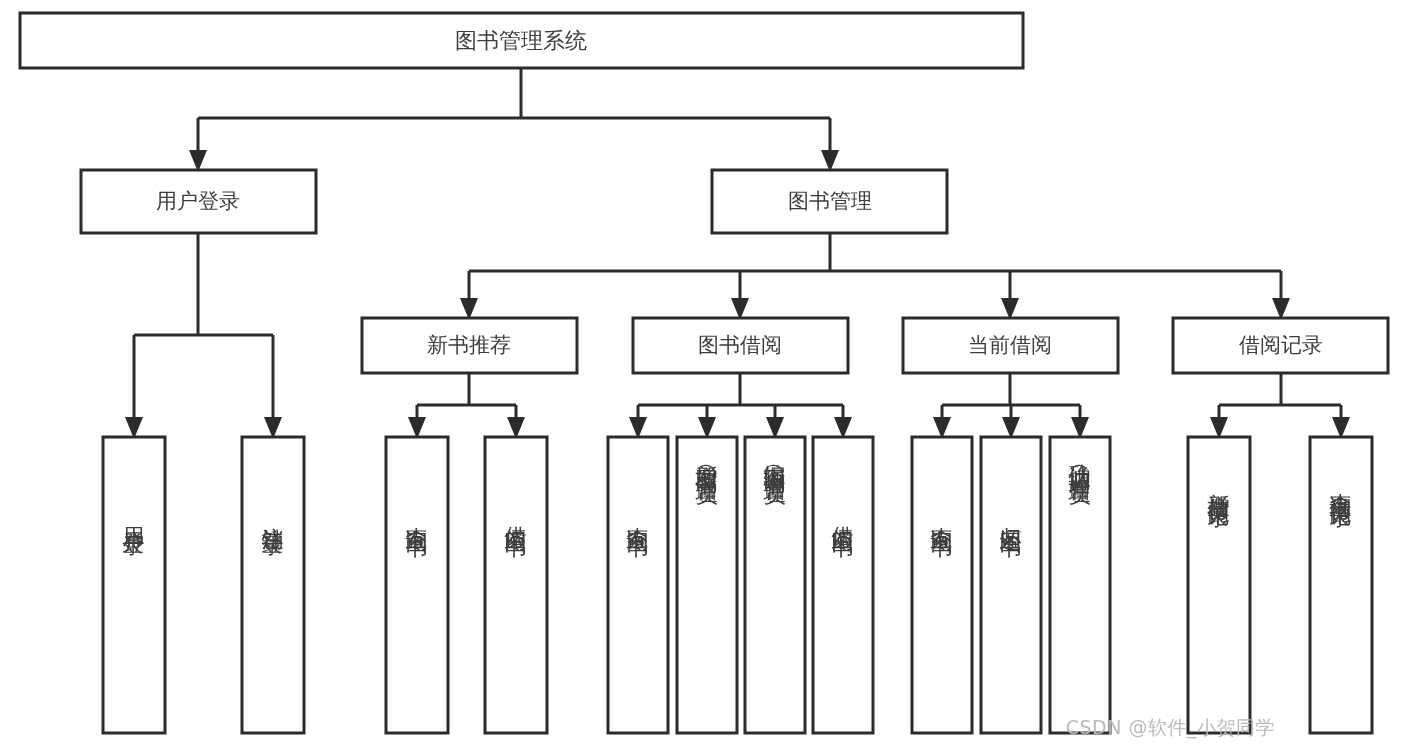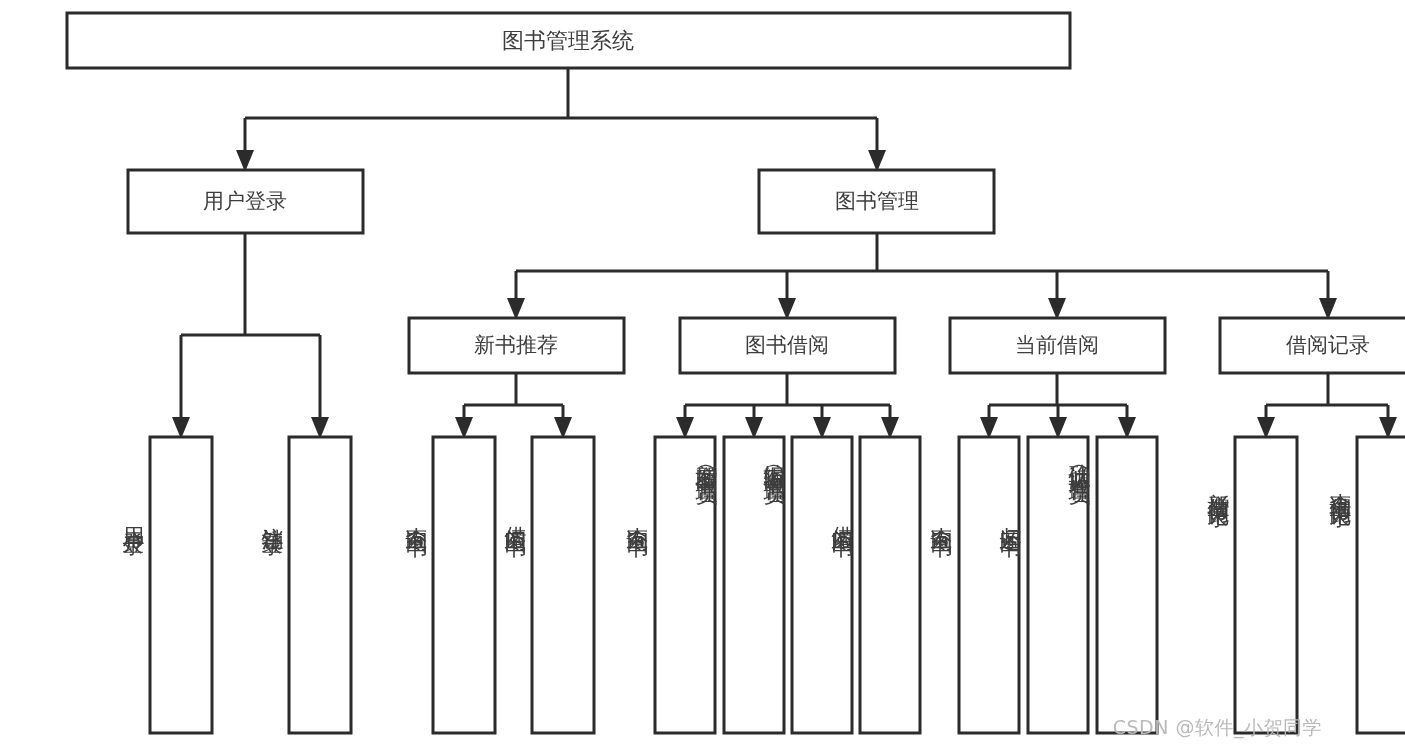--- a/index.html
+++ b/index.html
@@ -13,21 +13,20 @@
     font-family: "DejaVu Sans", "Liberation Sans", sans-serif;
     overflow: hidden;
     position: relative;
   }
   #diagram-root {
     position: absolute;
     left: 0;
     top: 0;
     width: 1281px;
     height: 747px;
-    padding-left: 47px;
   }
   svg.diagram {
     display: block;
     width: 1405px;
     height: 747px;
   }
   .node-box {
     fill: #ffffff;
     stroke: #2b2b2b;
     stroke-width: 3;

